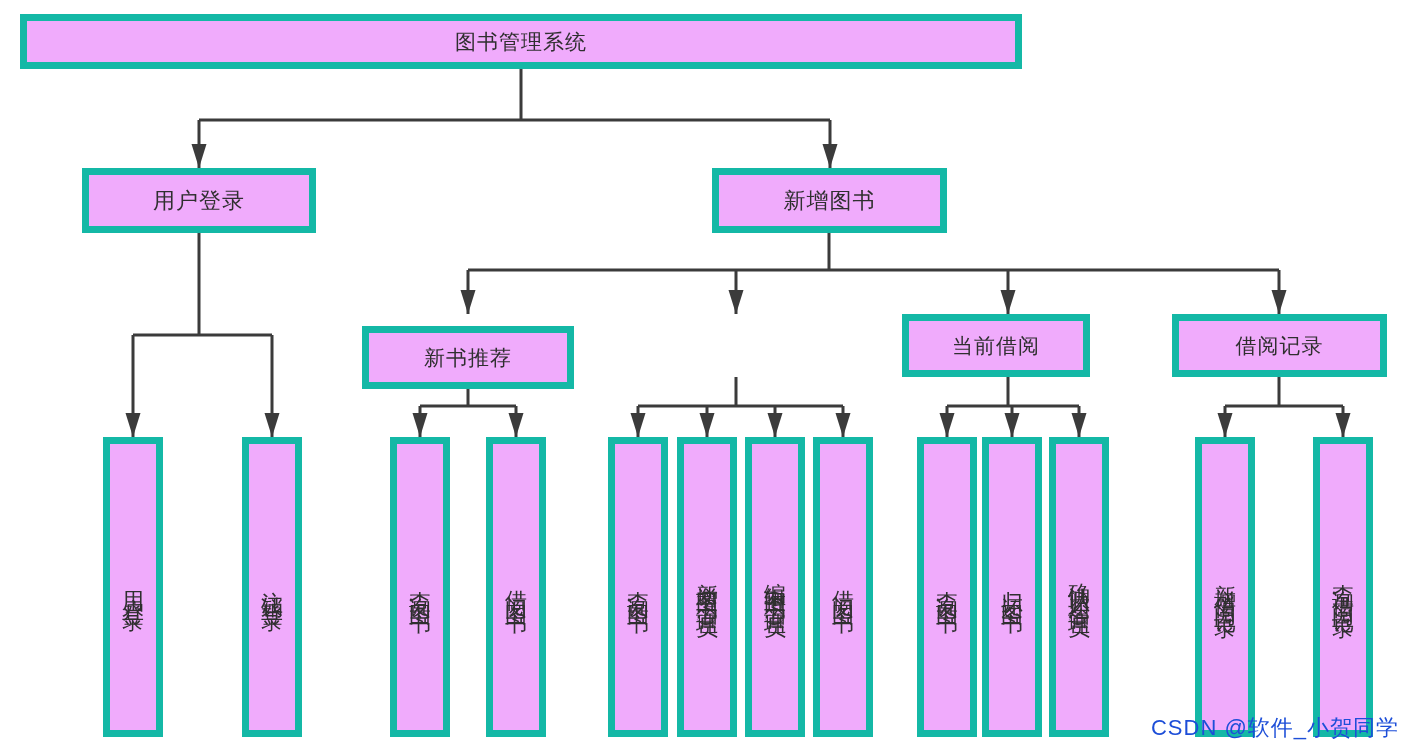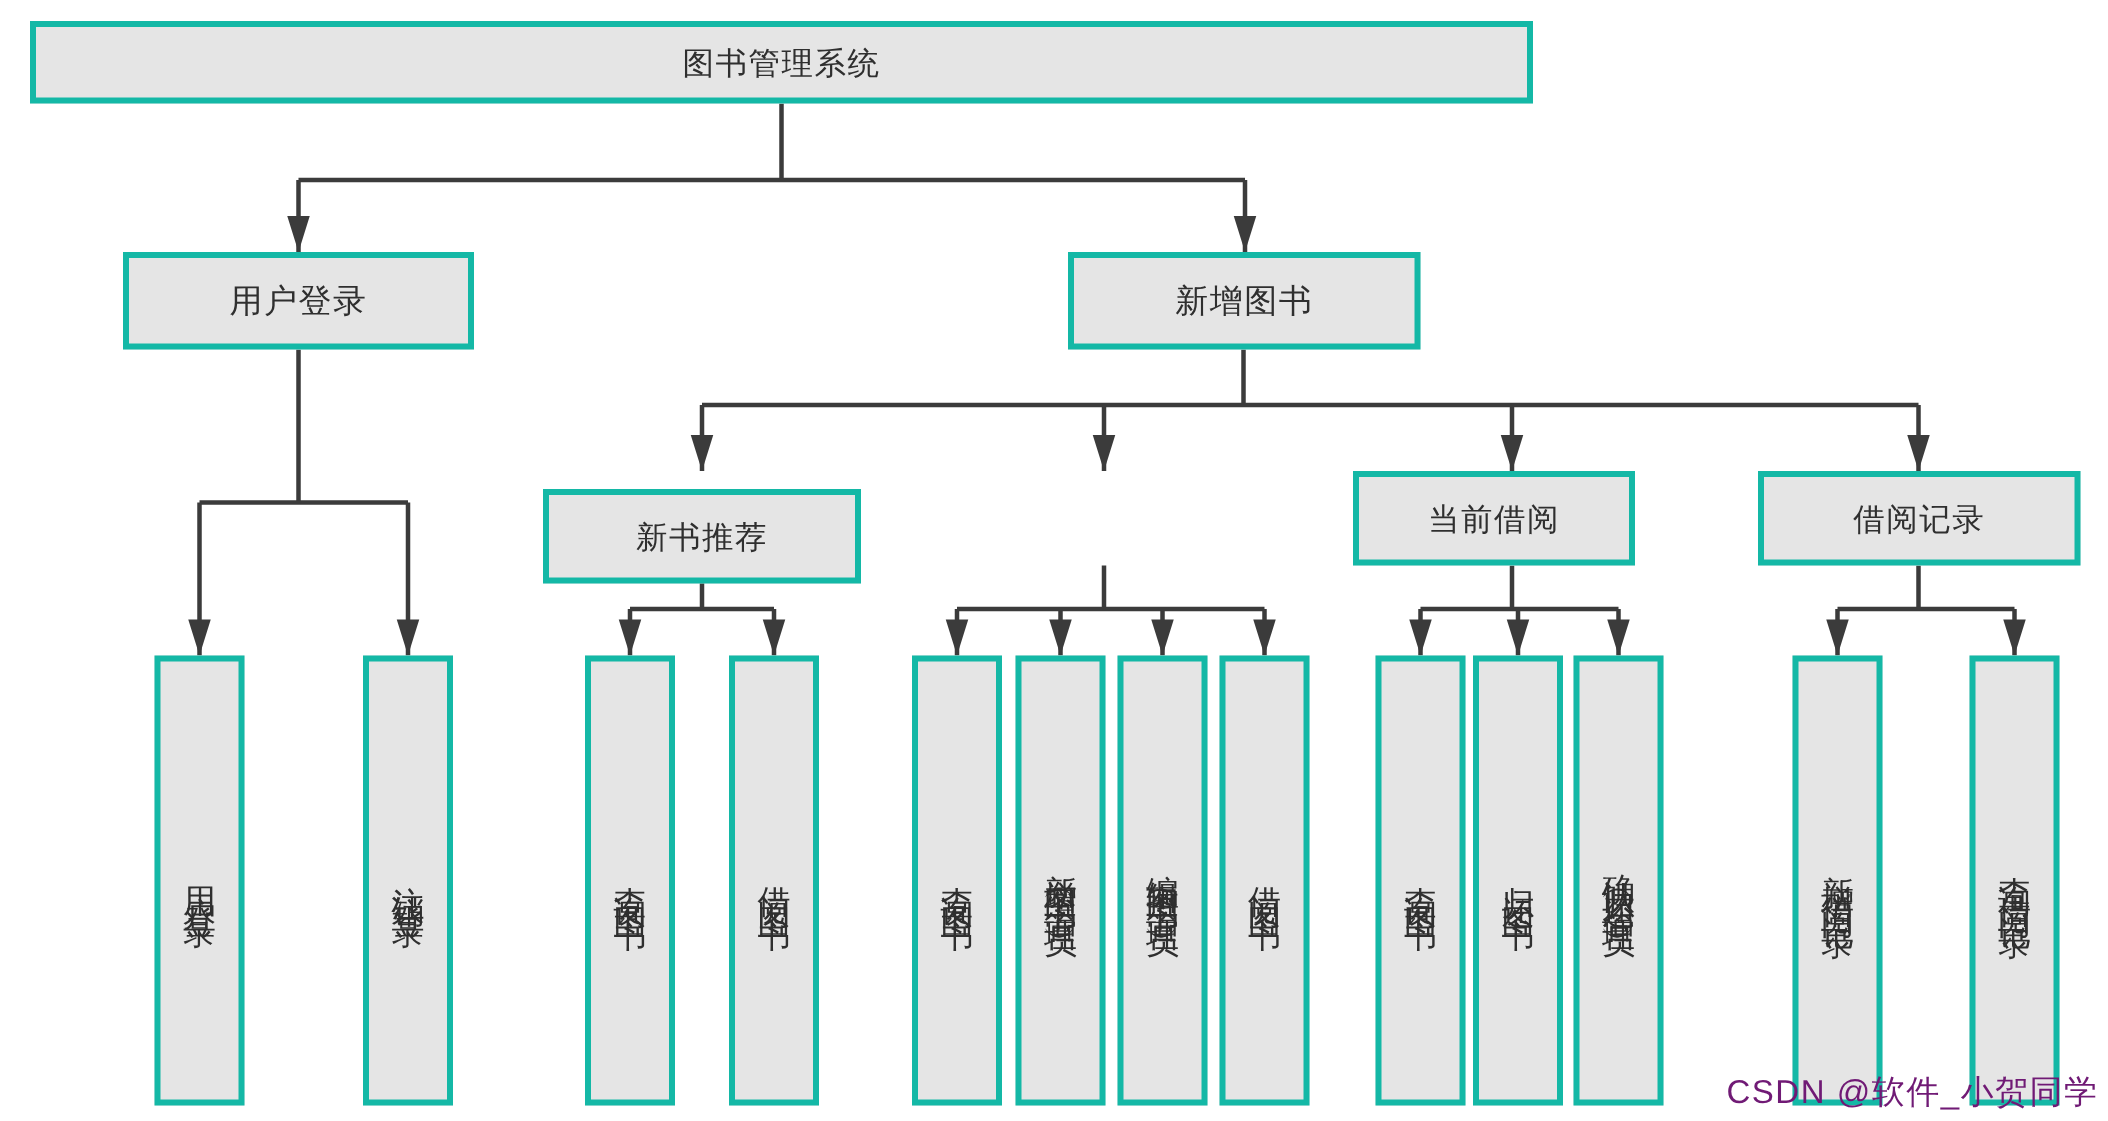--- a/index.html
+++ b/index.html
@@ -20,22 +20,22 @@
     position: absolute;
     left: 0;
     top: 0;
     width: 1405px;
     height: 747px;
     z-index: 1;
   }
   .node {
     position: absolute;
     box-sizing: border-box;
-    border: 4px solid #14b8a6;
-    background: #e5e5e5;
+    border: 7px solid #14b8a6;
+    background: #f0abfc;
     display: flex;
     align-items: center;
     justify-content: center;
     z-index: 2;
   }
   .node .hlabel {
     font-size: 21px;
     letter-spacing: 1px;
     color: #2f2f2f;
     white-space: nowrap;
@@ -75,21 +75,21 @@
   .lf-5a { left: 1195px; }
   .lf-5b { left: 1313px; }
   
   .lf-3b .vlabel, .lf-3c .vlabel, .lf-4c .vlabel { letter-spacing: 5px; }
   #watermark {
     position: absolute;
     right: 6px;
     top: 713px;
     z-index: 3;
     font-size: 22px;
-    color: #701a75;
+    color: #1d4ed8;
     letter-spacing: 1px;
     white-space: nowrap;
   }
 </style>
 </head>
 <body>
 
 <div id="canvas">
 
   <svg id="connector-layer" viewBox="0 0 1405 747" xmlns="http://www.w3.org/2000/svg" aria-hidden="true">

